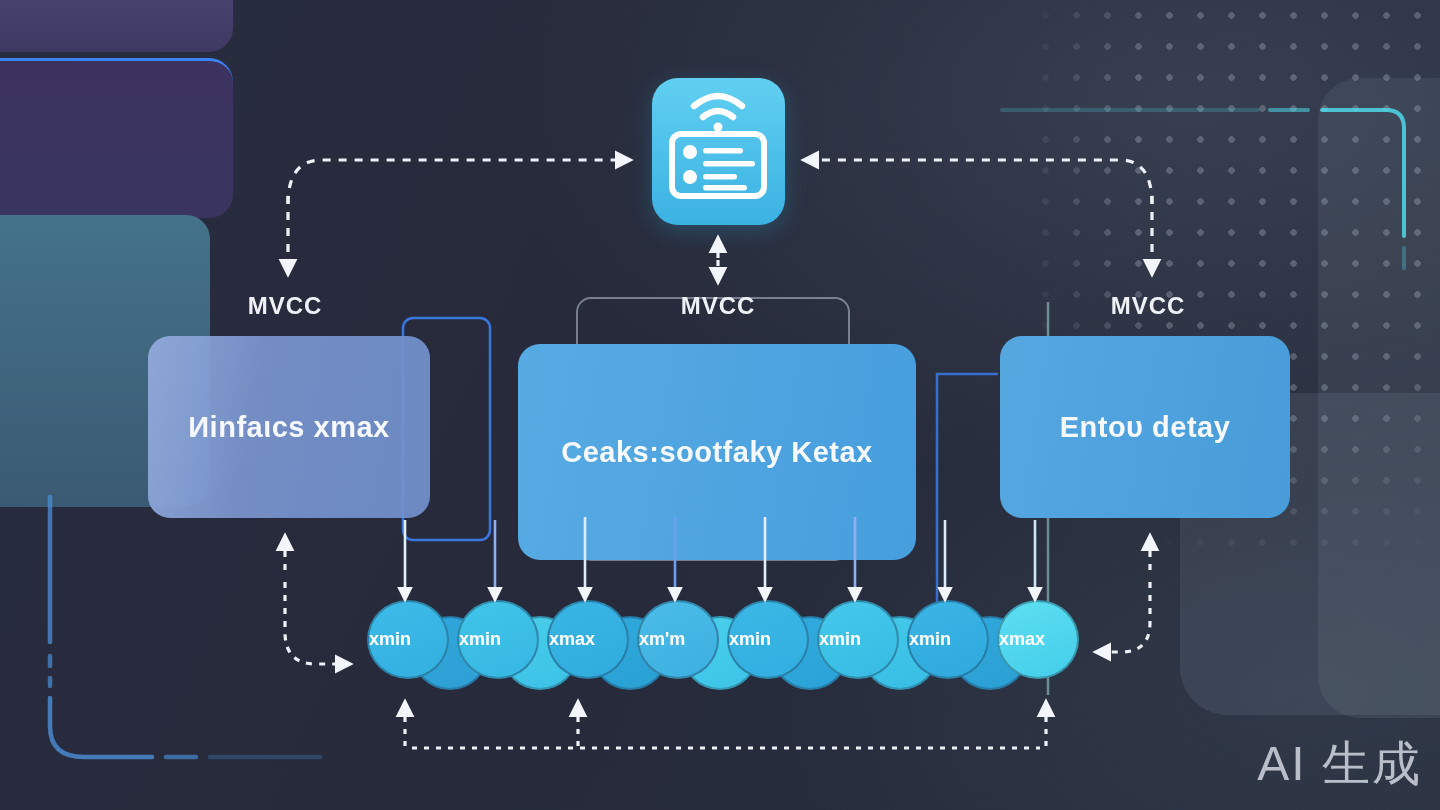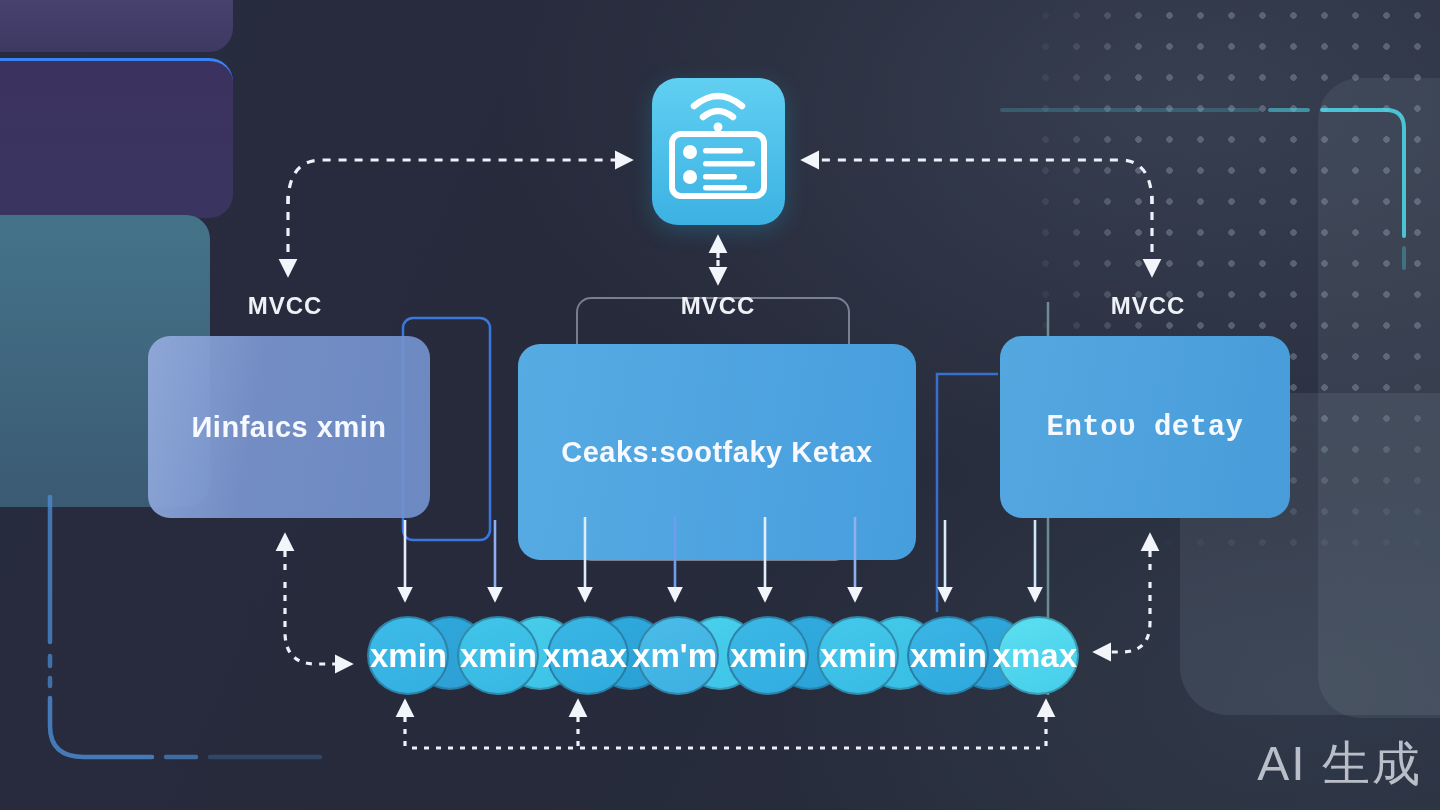--- a/index.html
+++ b/index.html
@@ -37,25 +37,25 @@
   
   .mvcc{width:180px;text-align:center;font-size:24px;font-weight:700;letter-spacing:1px;color:#eef1f6;z-index:3;}
   
   .box{z-index:2;border-radius:22px;display:flex;align-items:center;justify-content:center;text-align:center;
     font-weight:700;font-size:29px;color:#f6f9ff;letter-spacing:0.5px;}
   .box-left{left:148px;top:336px;width:282px;height:182px;
     background:linear-gradient(100deg,rgba(146,170,219,0.95) 0%,rgba(122,150,208,0.92) 38%,rgba(114,145,206,0.92) 100%);}
   .box-center{left:518px;top:344px;width:398px;height:216px;
     background:linear-gradient(100deg,#57abe3,#479edd);text-align:right;}
   .box-right{left:1000px;top:336px;width:290px;height:182px;
-    background:linear-gradient(100deg,#55a7e0,#479cd9);font-family:Liberation Mono, monospace;}
+    background:linear-gradient(100deg,#55a7e0,#479cd9);}
   
   .c-front,.c-back{position:absolute;border-radius:50%;}
-  .c-front{top:616px;width:78px;height:75px;z-index:3;display:flex;align-items:center;justify-content:flex-end;
-    font-weight:700;font-size:33px;color:#fff;border:2px solid rgba(24,36,58,0.35);}
+  .c-front{top:600px;width:78px;height:75px;z-index:3;display:flex;align-items:center;justify-content:flex-start;
+    font-weight:700;font-size:18px;color:#fff;border:2px solid rgba(24,36,58,0.35);}
   .c-back{top:616px;width:72px;height:70px;z-index:2;border:2px solid rgba(24,36,58,0.30);}
   
   .watermark{right:18px;bottom:14px;font-size:48px;color:rgba(216,221,229,0.82);z-index:4;letter-spacing:2px;}
 </style>
 </head>
 <body>
 
 <div id="canvas">
 
   <div class="abs panel-purple-1"></div>
@@ -85,21 +85,21 @@
     <rect x="403" y="318" width="87" height="222" rx="10" fill="none" stroke="#3d7ff0" stroke-width="2.5" opacity="0.9"></rect>
     <rect x="577" y="298" width="272" height="262" rx="14" fill="none" stroke="#c9d2e0" stroke-width="2" opacity="0.5"></rect>
     <path d="M 937 612 V 374 H 998" fill="none" stroke="#3d7ff0" stroke-width="2.5" opacity="0.8"></path>
     <g stroke="#9fd8cf" stroke-width="2.5" fill="none" opacity="0.55">
       <path d="M 1048 302 V 695"></path>
       <path d="M 1000 370 H 1048"></path>
     </g>
   </svg>
 
   <div class="abs box box-left">
-    <span>Иinfaιcs xmin</span>
+    <span>Иinfaιcs xmax</span>
   </div>
   <div class="abs box box-center">
     <span>Ceaks:sootfaky Ketax</span>
   </div>
   <div class="abs box box-right">
     <span>Entoυ detay</span>
   </div>
 
   <div class="abs mvcc" style="left:195px;top:292px;">MVCC</div>
   <div class="abs mvcc" style="left:628px;top:292px;">MVCC</div>

